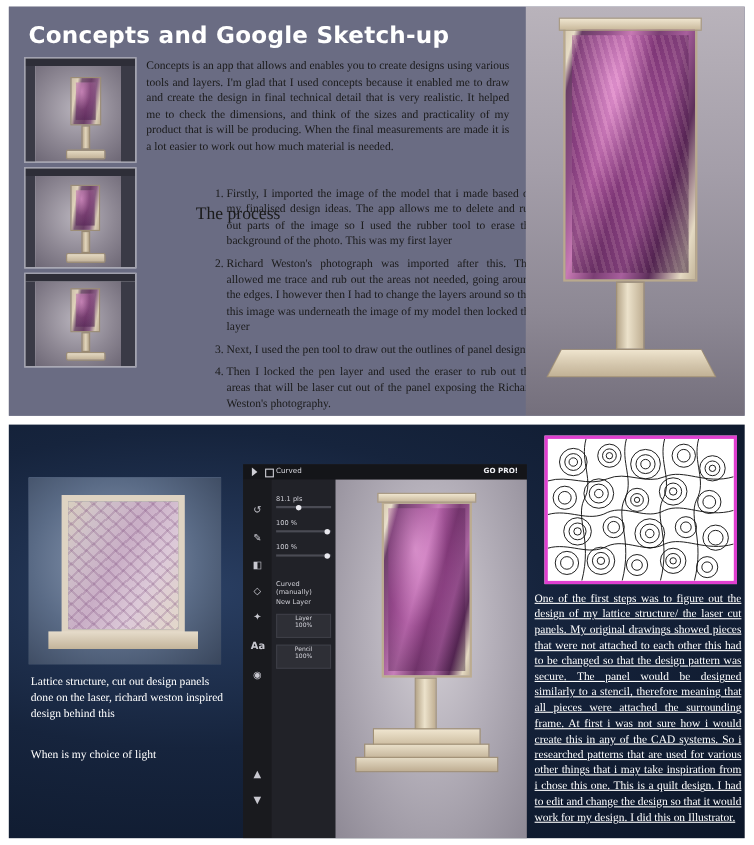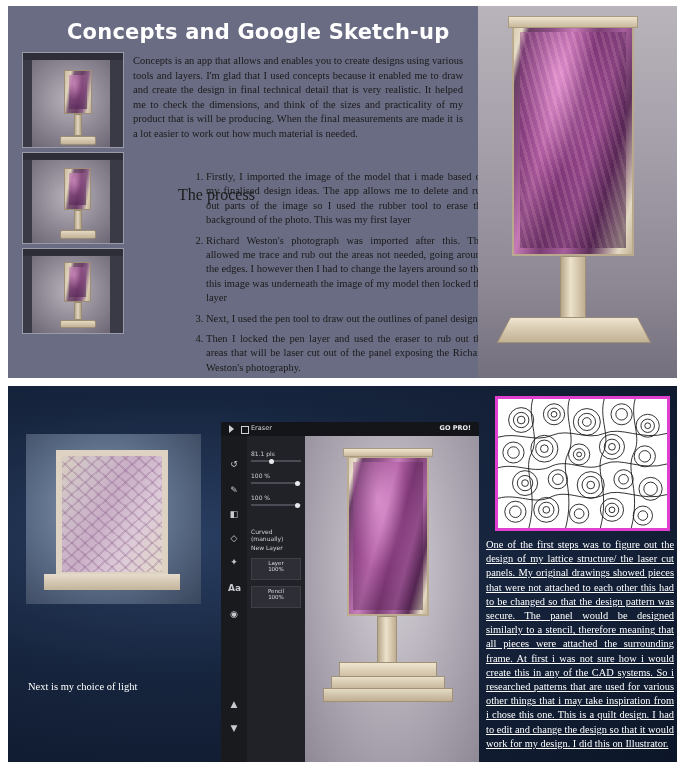--- a/index.html
+++ b/index.html
@@ -42,21 +42,20 @@
 
   .title-top {
     position: absolute;
     left: 18px;
     top: 14px;
     font-family: "DejaVu Sans", sans-serif;
     font-weight: bold;
     font-size: 21px;
     color: #ffffff;
     letter-spacing: 0.2px;
-    margin-left: 41px;
   }
 
   .body-top {
     position: absolute;
     left: 125px;
     top: 48px;
     width: 330px;
     font-size: 10.5px;
     line-height: 14.6px;
     color: #1a1a1a;
@@ -428,28 +427,29 @@
                   border:6px solid #ded3c2; box-sizing:border-box;">
         <div style="position:absolute; inset:0;
                     background:
                       repeating-linear-gradient(42deg, rgba(120,70,120,0.22) 0 2px, rgba(255,255,255,0) 2px 9px),
                       repeating-linear-gradient(-42deg, rgba(120,70,120,0.22) 0 2px, rgba(255,255,255,0) 2px 9px);"></div>
       </div>
       <div style="position:absolute; left:18px; top:140px; width:136px; height:16px;
                   background:linear-gradient(180deg,#e6dccb,#c3b49a);"></div>
     </div>
 
-    <div class="caption-left2">Next is my choice of light</div>
+    <div class="caption-left">Lattice structure, cut out design panels done on the laser, richard weston inspired design behind this</div>
+    <div class="caption-left2">When is my choice of light</div>
 
     <div class="app-shot">
 
       <div class="app-topbar">
         <span style="position:absolute;left:8px;top:3px;width:0;height:0;border-left:5px solid #cfcfd6;border-top:4px solid transparent;border-bottom:4px solid transparent;"></span>
         <span style="position:absolute;left:20px;top:4px;width:6px;height:6px;border:1px solid #cfcfd6;"></span>
-        <span class="tb-label">Eraser</span>
+        <span class="tb-label">Curved</span>
         <span class="tb-pro">GO PRO!</span>
       </div>
 
       <div class="app-left-rail">
         <span class="rail-icon" style="top:22px;">↺</span>
         <span class="rail-icon" style="top:48px;">✎</span>
         <span class="rail-icon" style="top:72px;">◧</span>
         <span class="rail-icon" style="top:96px;">◇</span>
         <span class="rail-icon" style="top:120px;">✦</span>
         <span class="rail-icon" style="top:146px; font-weight:bold;">Aa</span>

